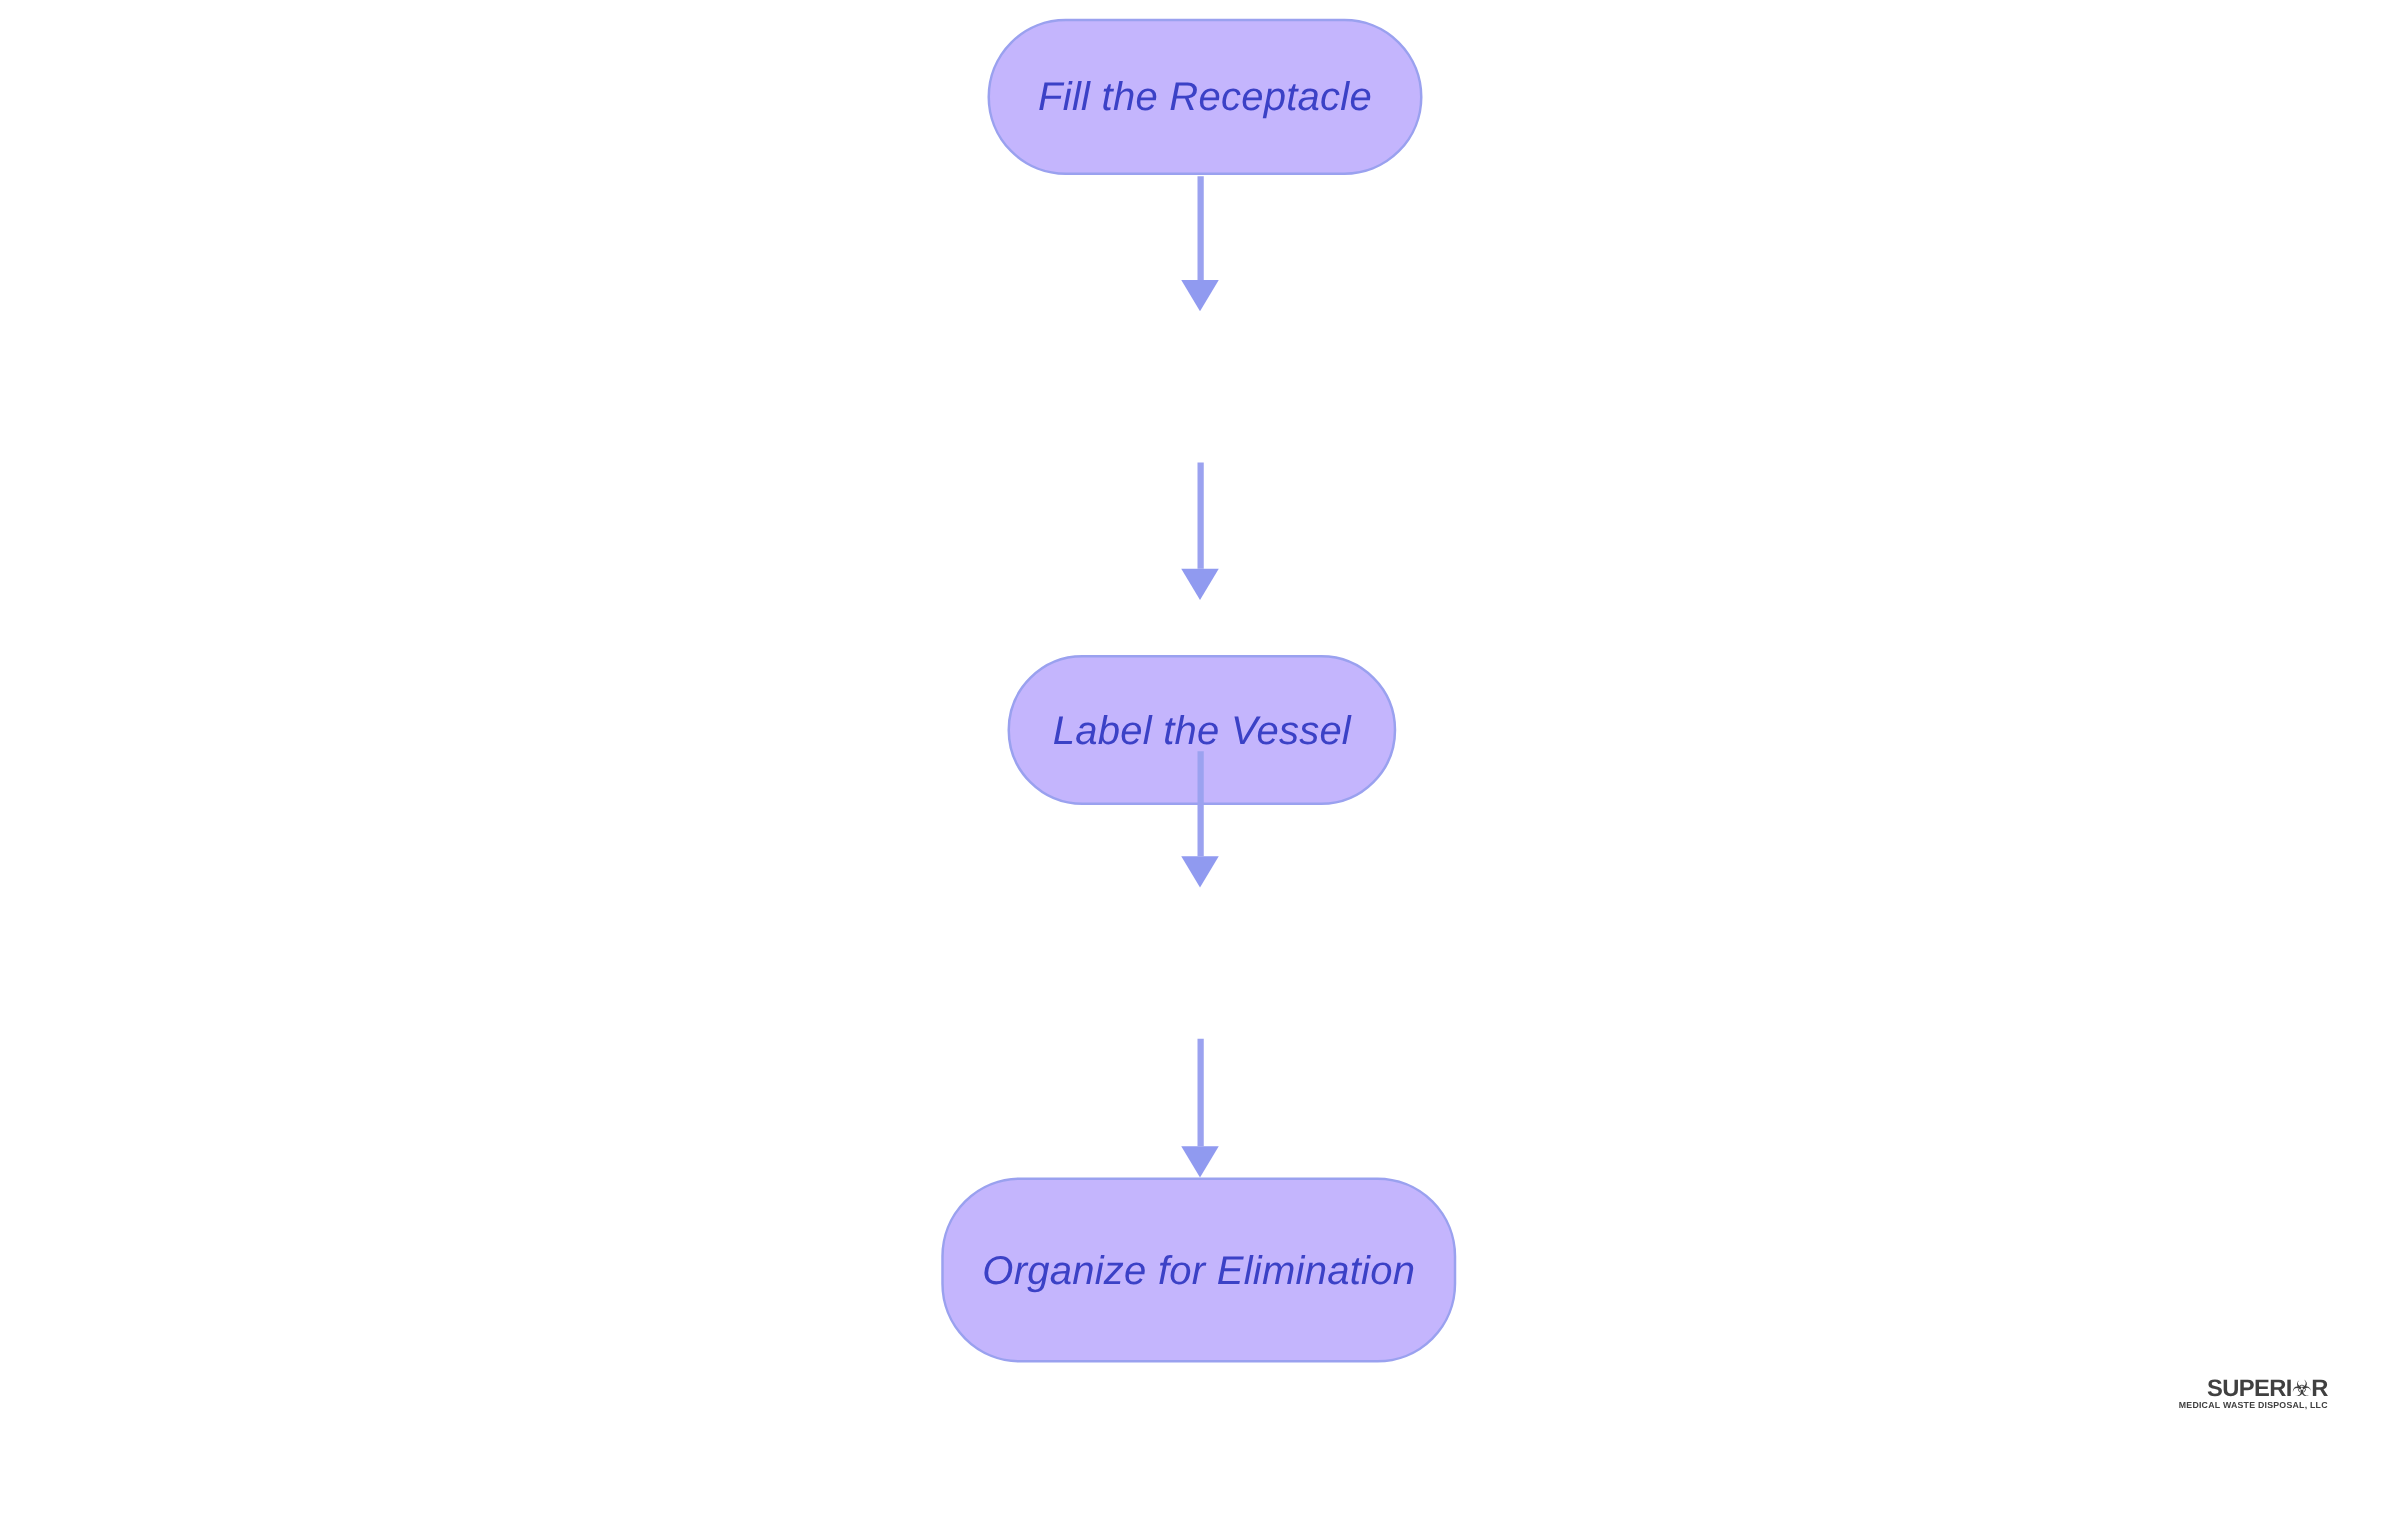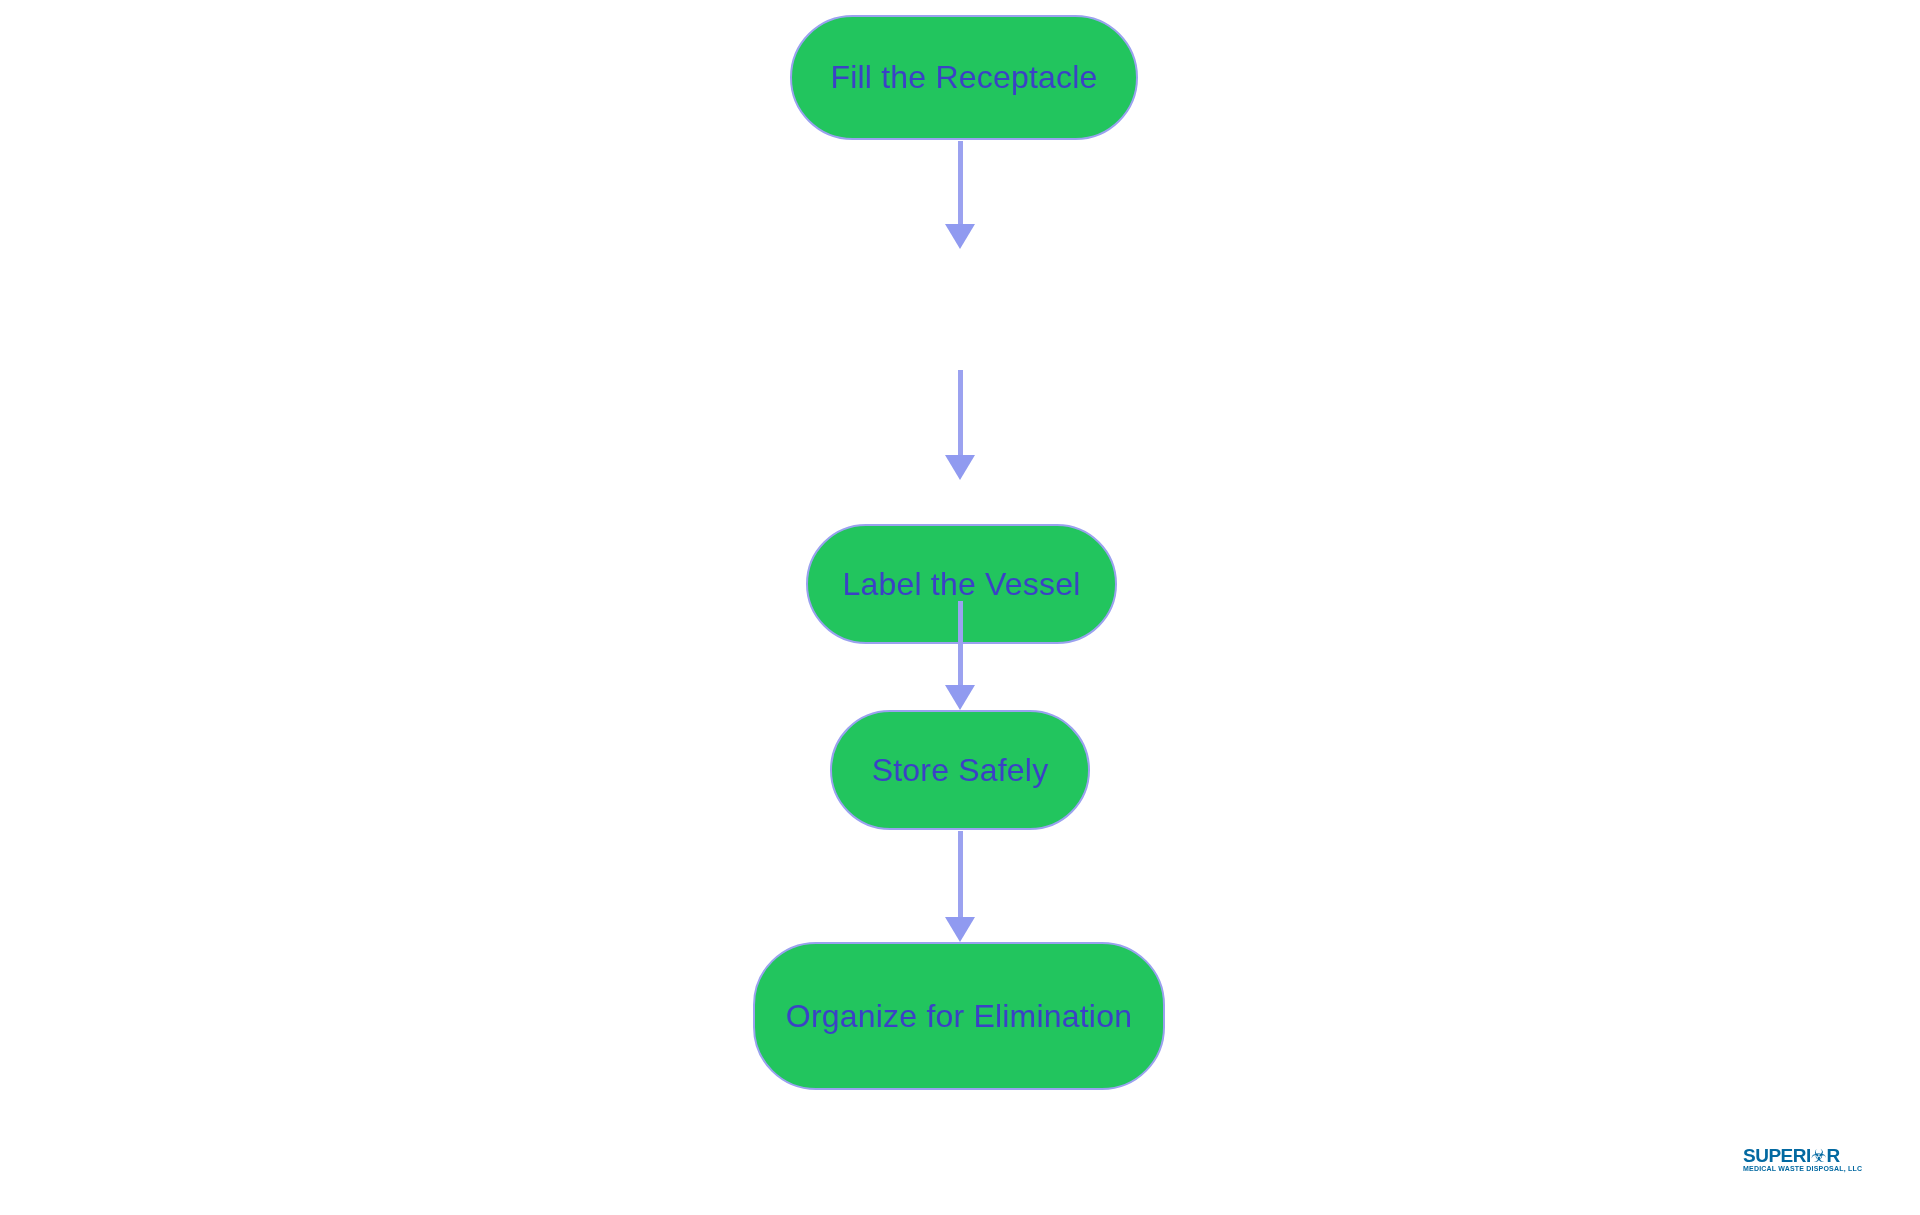--- a/index.html
+++ b/index.html
@@ -10,52 +10,53 @@
     position: relative;
     overflow: hidden;
   }
   .canvas {
     position: absolute;
     left: 0; top: 0;
     width: 1920px; height: 1215px;
   }
   .node {
     position: absolute;
-    background: #22c55e;
+    background: #c4b5fd;
     border: 2px solid #9aa1ef;
     border-radius: 63px;
     display: flex;
     align-items: center;
     justify-content: center;
     color: #3b41c6;
     font-size: 32px;
     letter-spacing: 0.2px;
     white-space: nowrap;
     text-align: center;
+    font-style: italic;
   }
   .edge-line {
     position: absolute;
     width: 5px;
     left: 958px;
     background: #9ba2f0;
   }
   .edge-head {
     position: absolute;
     left: 945px;
     width: 0; height: 0;
     border-left: 15px solid transparent;
     border-right: 15px solid transparent;
     border-top: 25px solid #909af0;
   }
   .watermark {
     position: absolute;
     left: 1743px;
-    top: 1146px;
-    color: #0369a1;
-    text-align: left;
+    top: 1102px;
+    color: #404040;
+    text-align: right;
   }
   .watermark .brand {
     font-weight: bold;
     font-size: 19px;
     line-height: 19px;
     letter-spacing: -0.5px;
     white-space: nowrap;
   }
   .watermark .bio {
     font-family: "DejaVu Sans", sans-serif;
@@ -72,21 +73,20 @@
 </head>
 <body>
 
 <div class="canvas">
 
   <div class="node" style="left:790px; top:15px;  width:348px; height:125px;">Fill the Receptacle</div>
 
 
   <div class="node" style="left:806px; top:480px; width:311px; height:120px;margin-top:44px;">Label the Vessel</div>
 
-  <div class="node" style="left:830px; top:710px; width:260px; height:120px;">Store Safely</div>
 
   <div class="node" style="left:753px; top:942px; width:412px; height:148px;">Organize for Elimination</div>
 
   <div class="edge-line" style="top:141px; height:84px;"></div>
   <div class="edge-head" style="top:224px;"></div>
 
   <div class="edge-line" style="top:370px; height:85px;"></div>
   <div class="edge-head" style="top:455px;"></div>
 
   <div class="edge-line" style="top:601px; height:84px;"></div>

